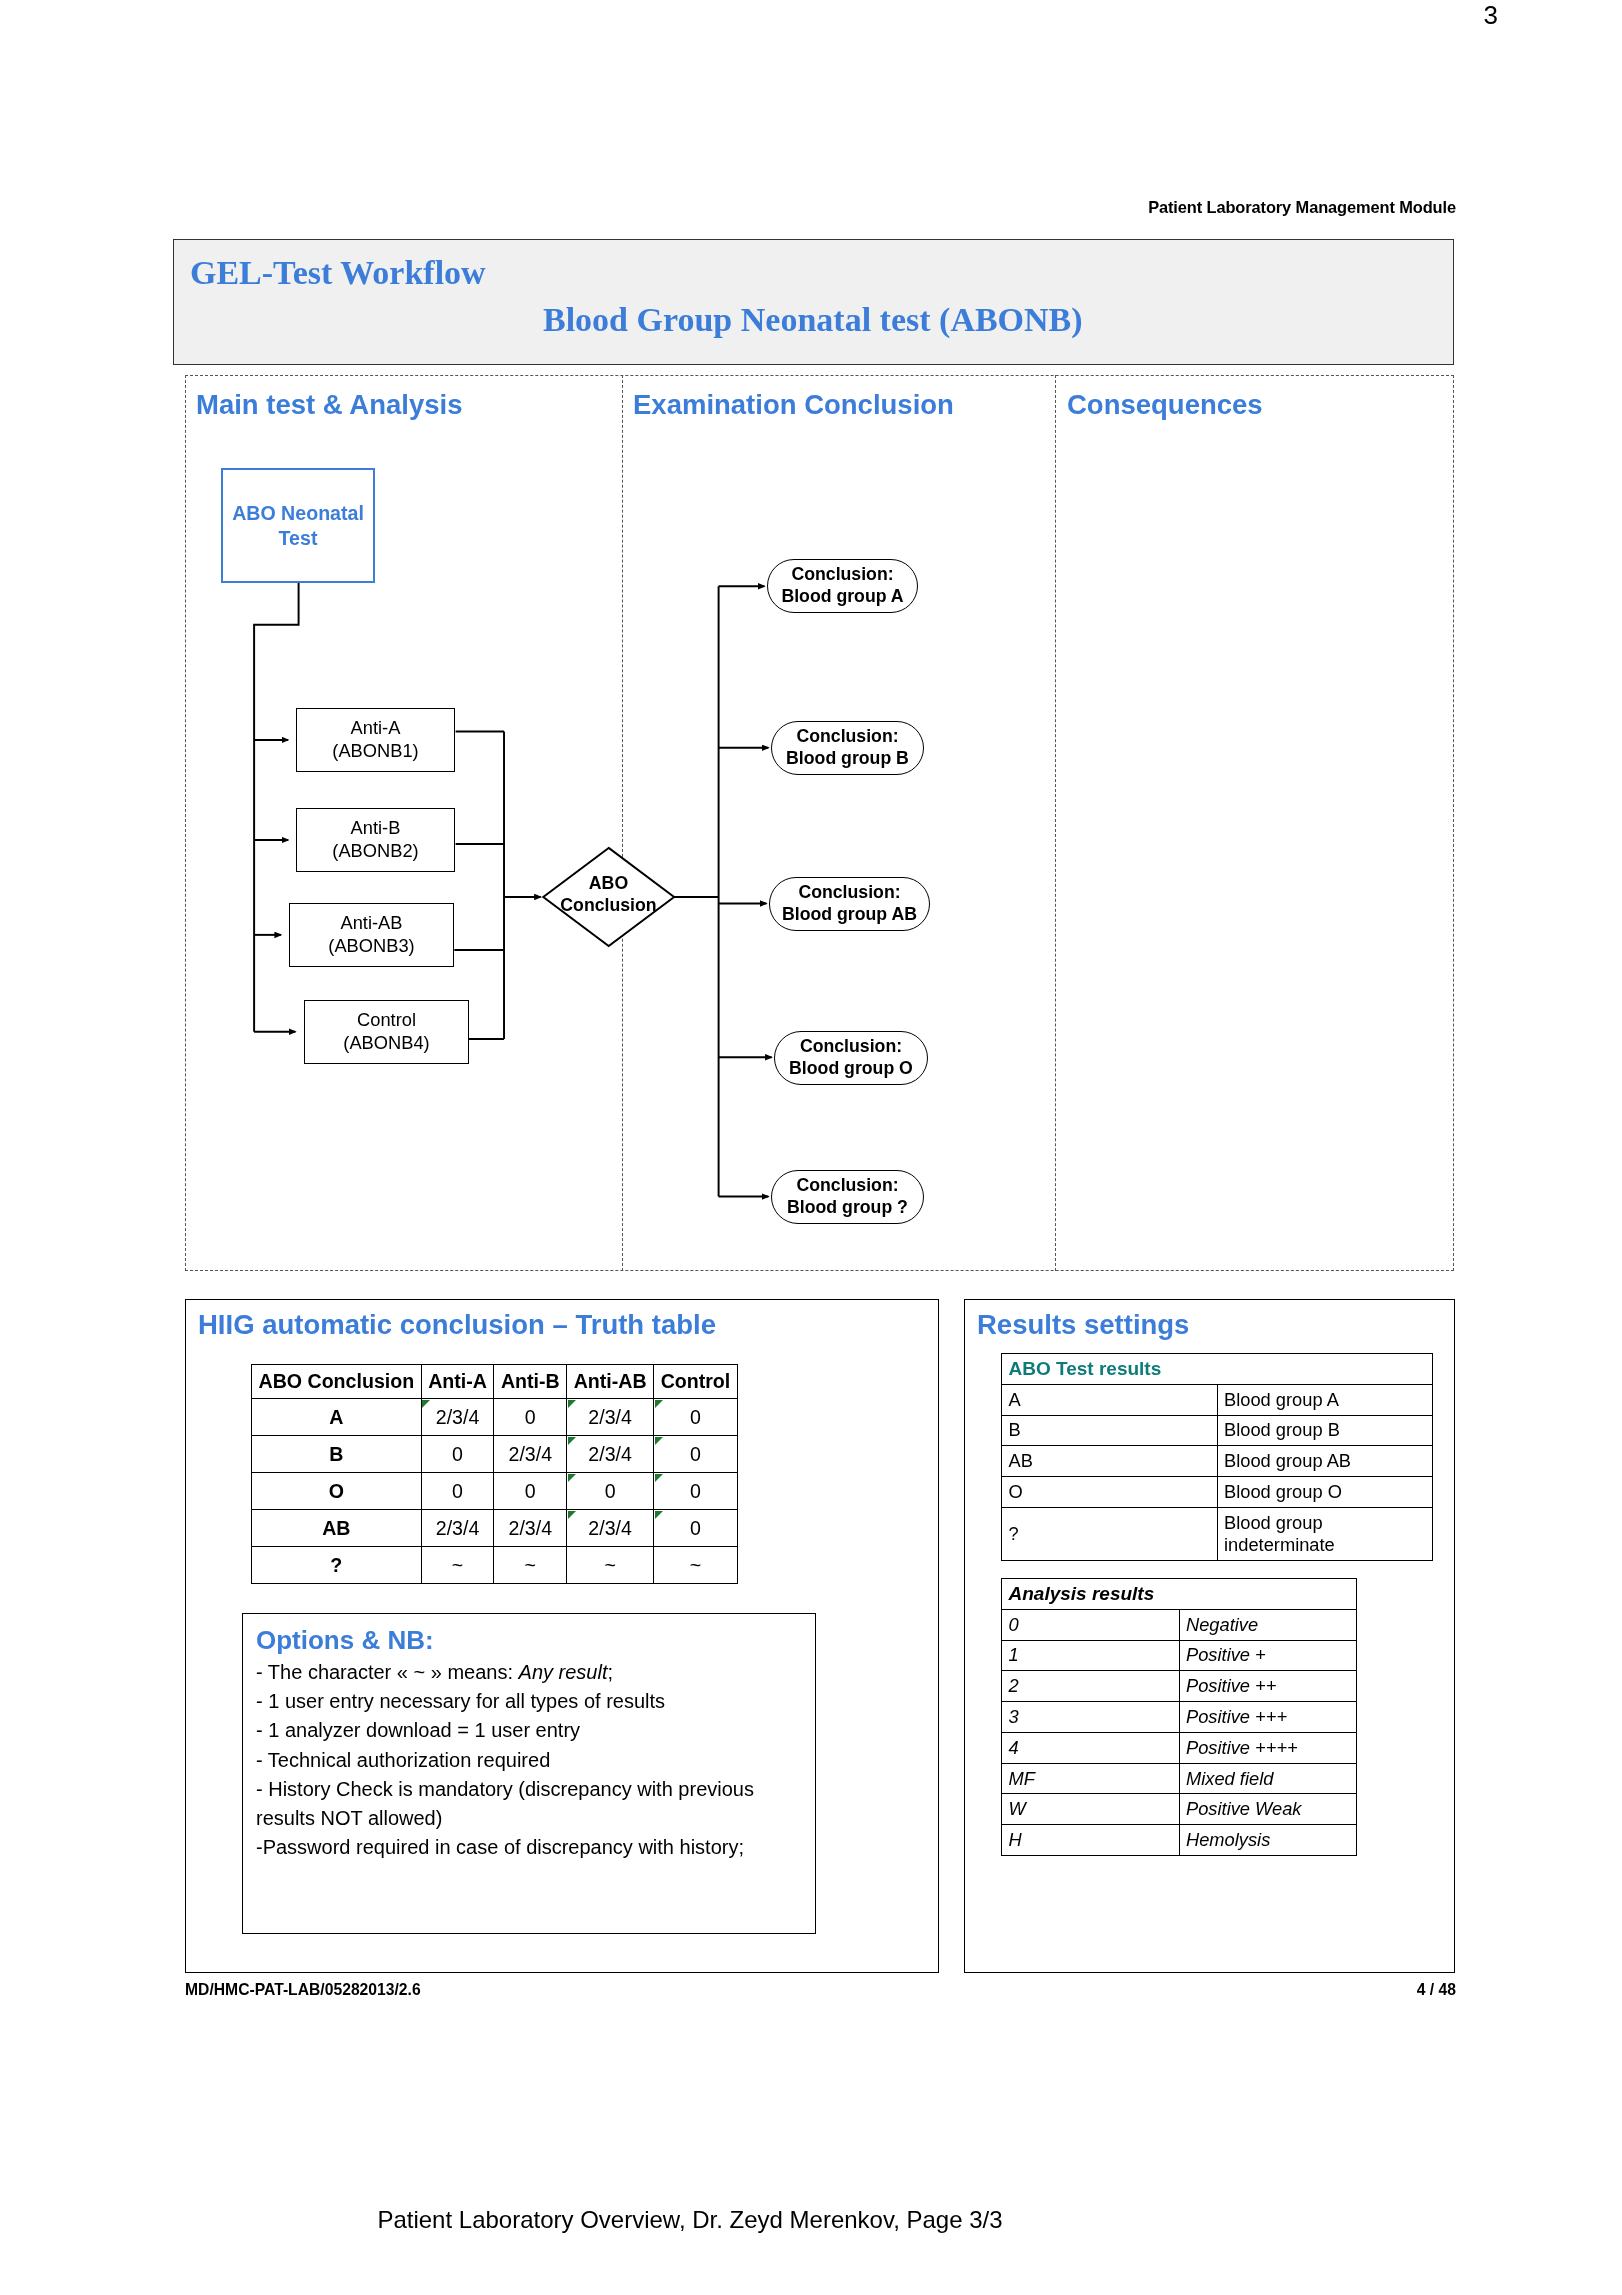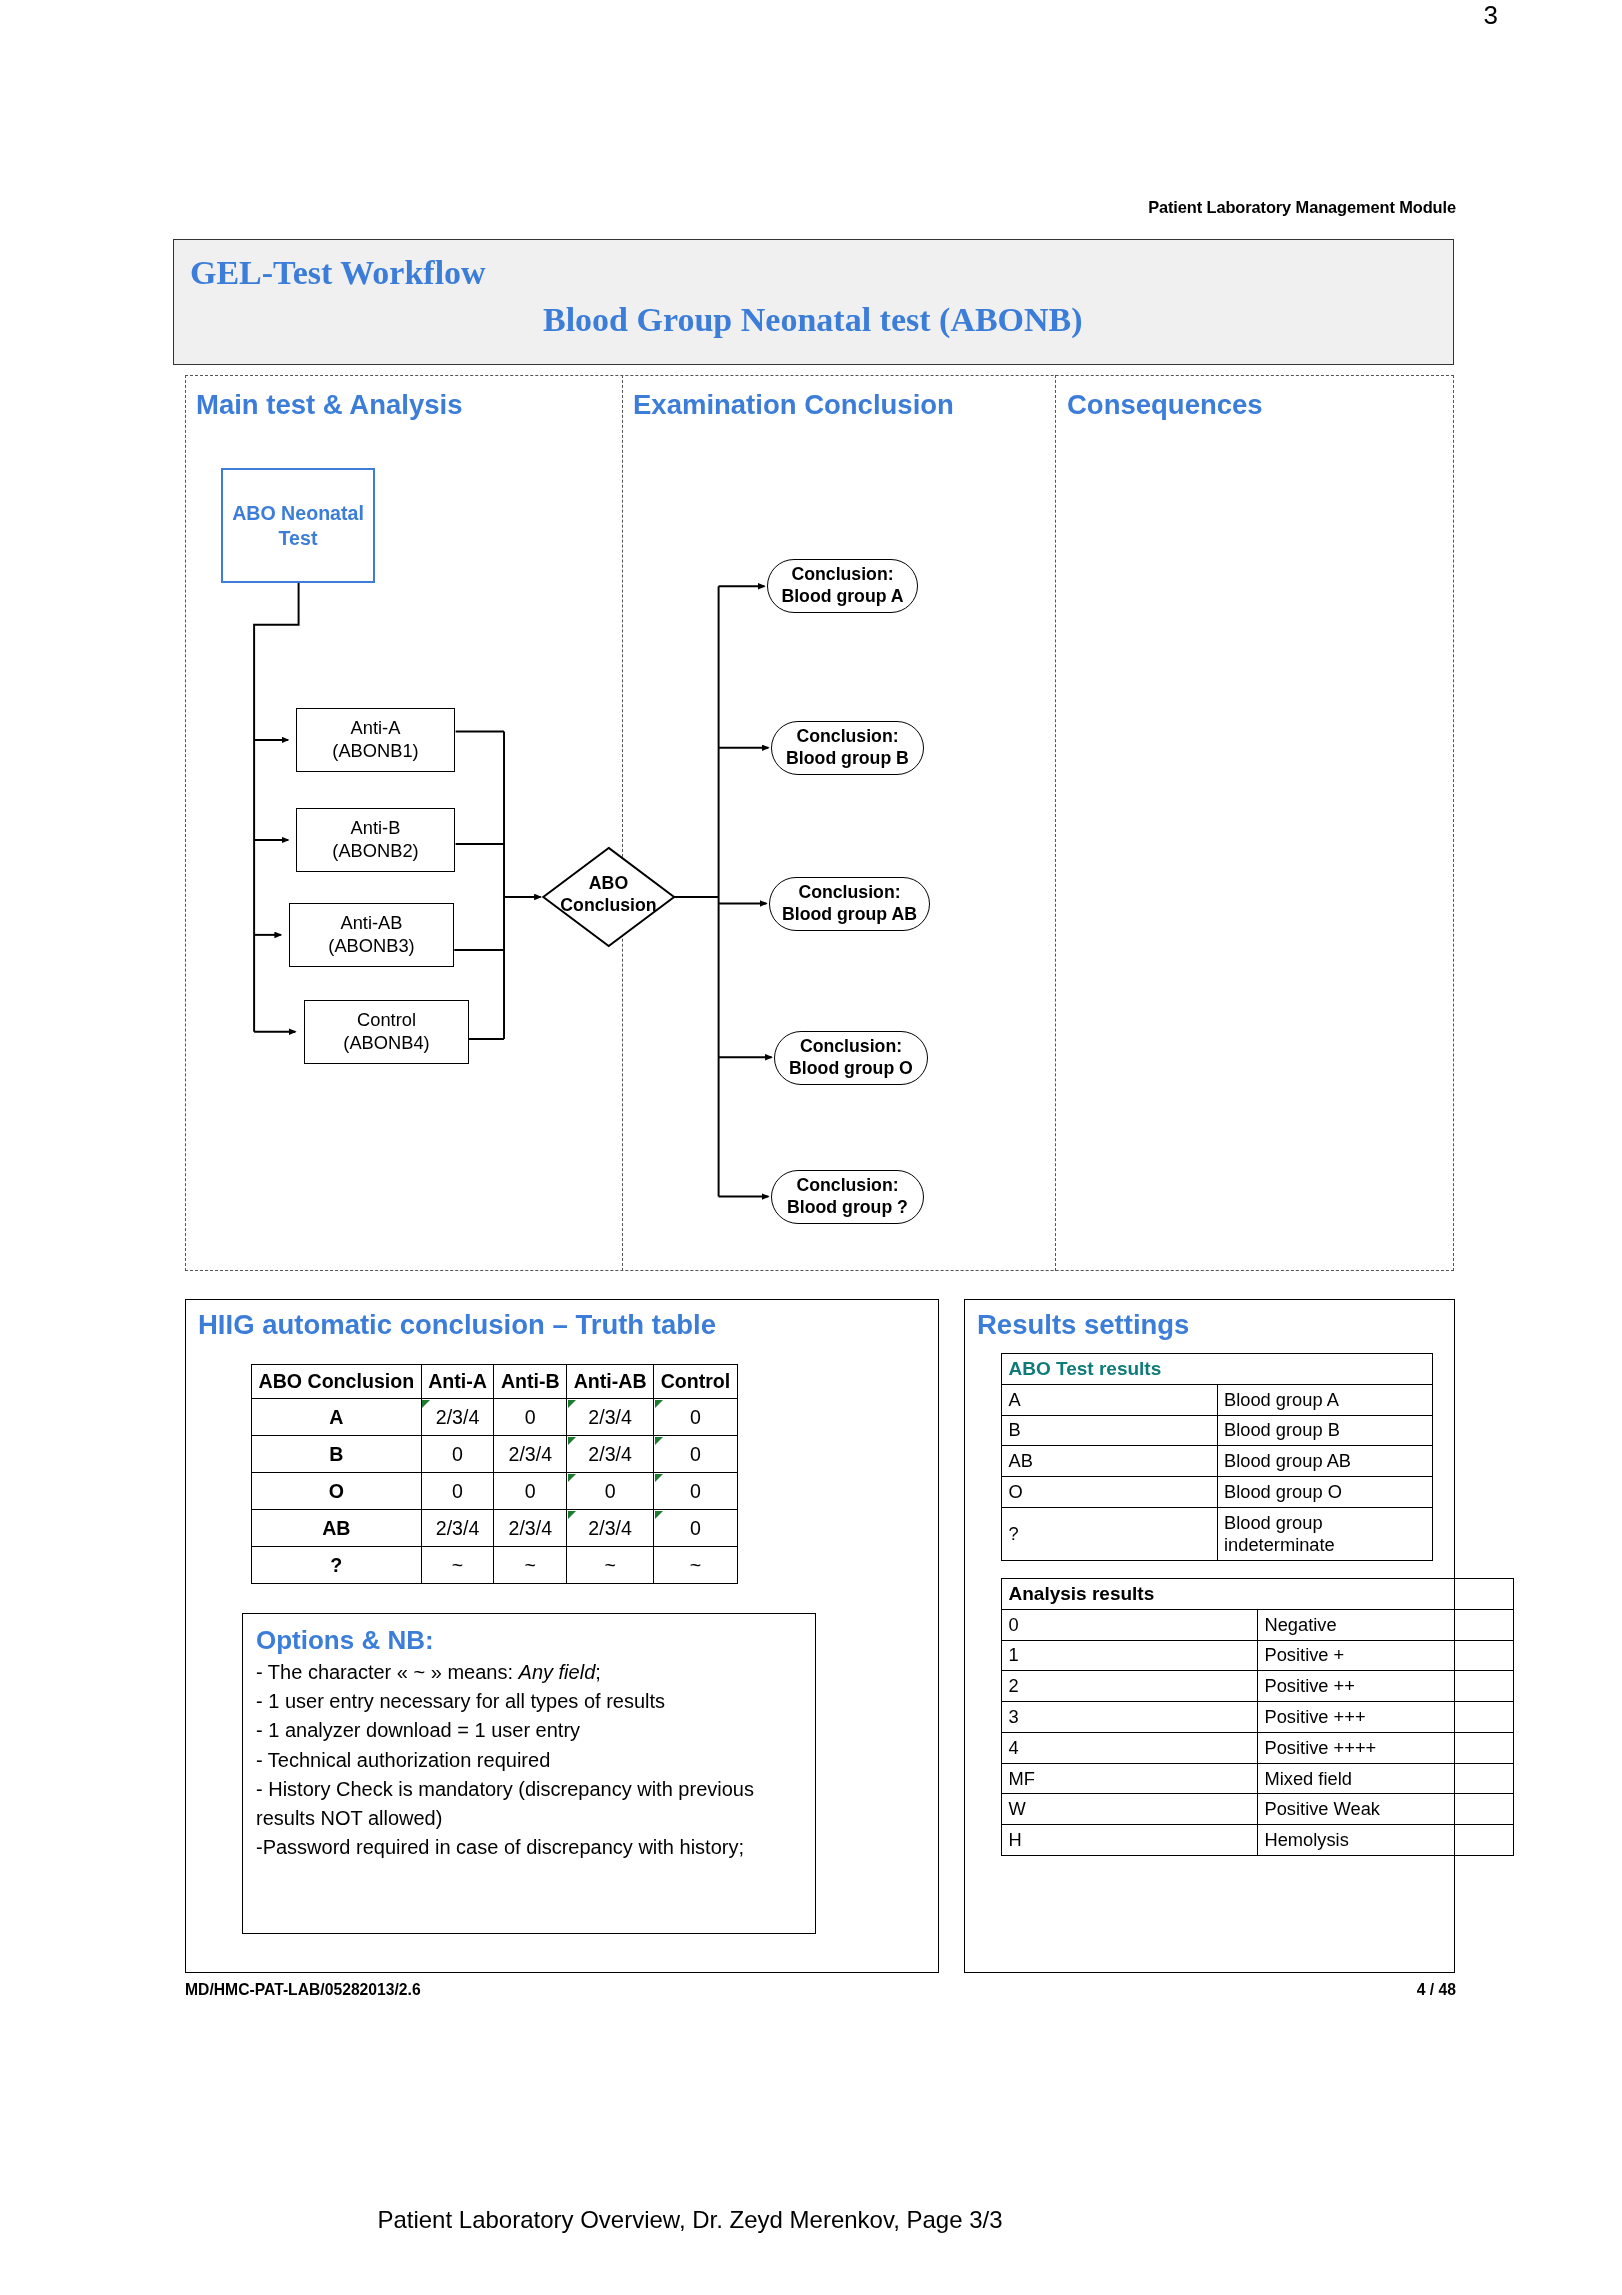--- a/index.html
+++ b/index.html
@@ -94,21 +94,21 @@
   .opt-line i{font-style:italic;}
 
   
   .res-table{border-collapse:collapse;table-layout:fixed;padding-left:28px;}
   .res-table td{border:1.3px solid #000;font-size:18.3px;padding:3.9px 6.5px;
                 font-family:"Liberation Sans",sans-serif;}
   .res-table td.code{width:121px;}
   .res-table .hdr{font-weight:bold;font-size:19px;}
   #abo-res-table{left:1001px;top:1353px;width:432px;}
   #abo-res-table .hdr{color:#0f7b79;}
-  #ana-res-table{left:1001px;top:1578px;width:513px;}
+  #ana-res-table{left:1001px;top:1578px;width:356px;font-style:italic;}
 
   
   #doc-ref{left:185px;top:1981px;font-size:15.7px;font-weight:bold;}
   #doc-page{right:167px;top:1981px;font-size:15.7px;font-weight:bold;}
   #page-footer{left:0;top:2179px;width:1380px;text-align:center;font-size:24px;margin-top:27px;}
 </style>
 </head>
 <body>
 
 <div class="abs" id="page-num">3</div>
@@ -278,21 +278,21 @@
         <td>~</td>
         <td>~</td>
         <td>~</td>
       </tr>
     </tbody>
 </table>
 
 <div class="abs" id="options-box">
   <div id="options-title">Options &amp; NB:</div>
   <div class="opt-line">
-    <span>- The character « ~ » means: </span><i>Any field</i><span>;</span>
+    <span>- The character « ~ » means: </span><i>Any result</i><span>;</span>
   </div>
   <div class="opt-line">- 1 user entry necessary for all types of results</div>
   <div class="opt-line">- 1 analyzer download = 1 user entry</div>
   <div class="opt-line">- Technical authorization required</div>
   <div class="opt-line">- History Check is mandatory (discrepancy with previous results NOT allowed)</div>
   <div class="opt-line">-Password required in case of discrepancy with history;</div>
 </div>
 
 <table class="abs res-table" id="abo-res-table">
   <tbody>

